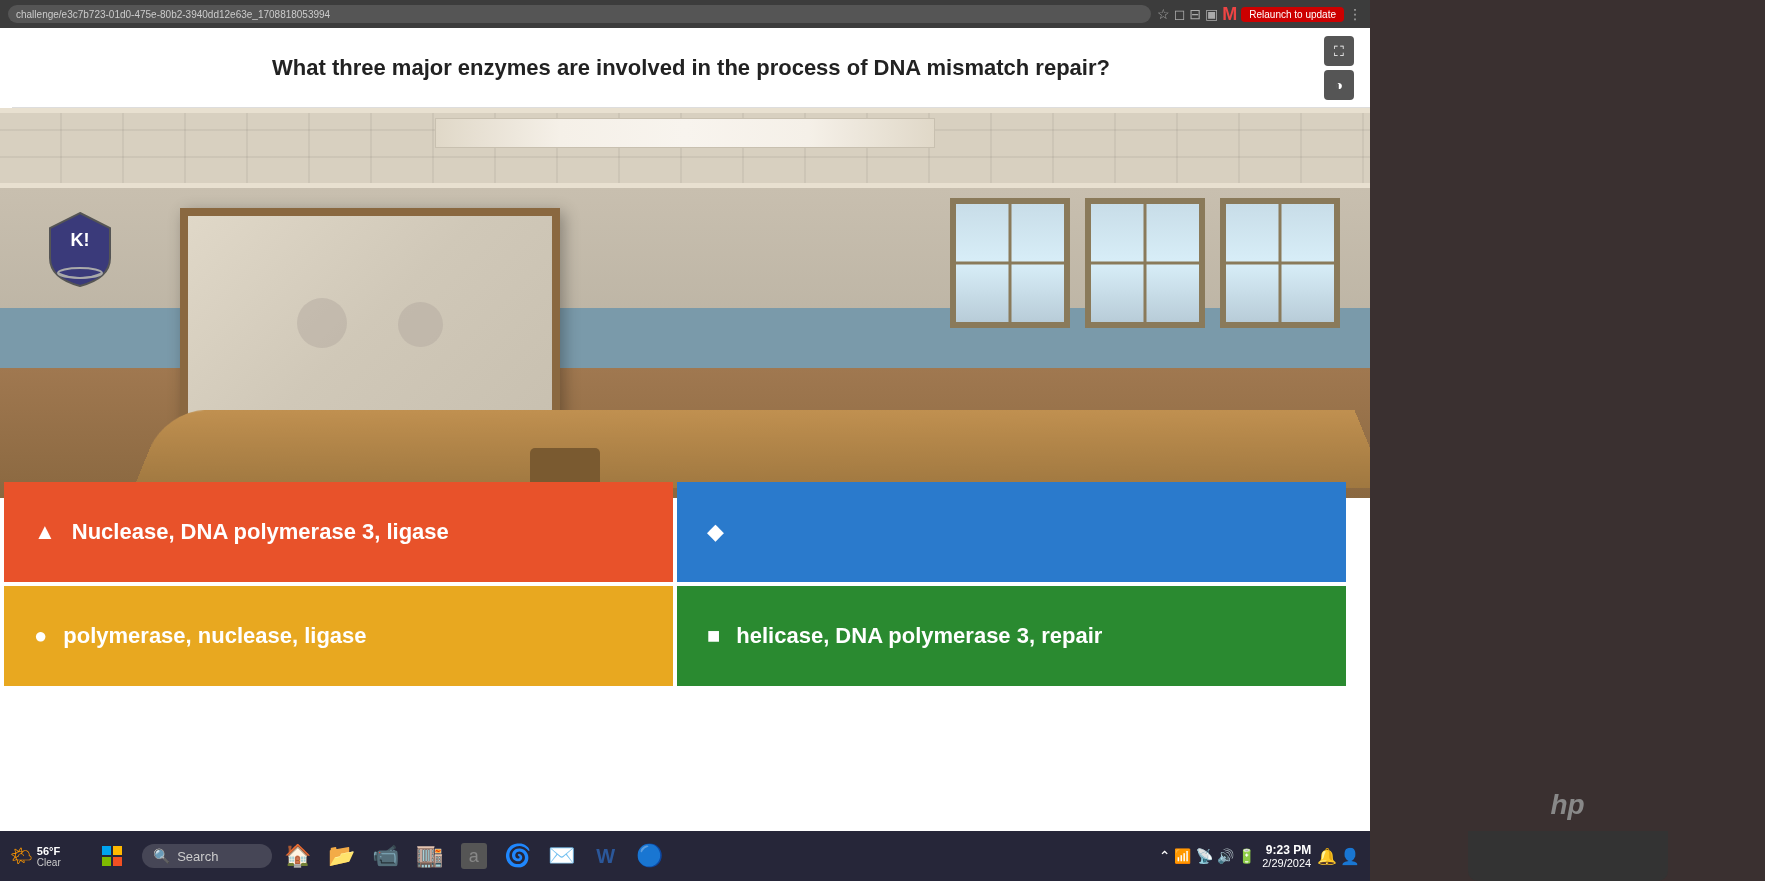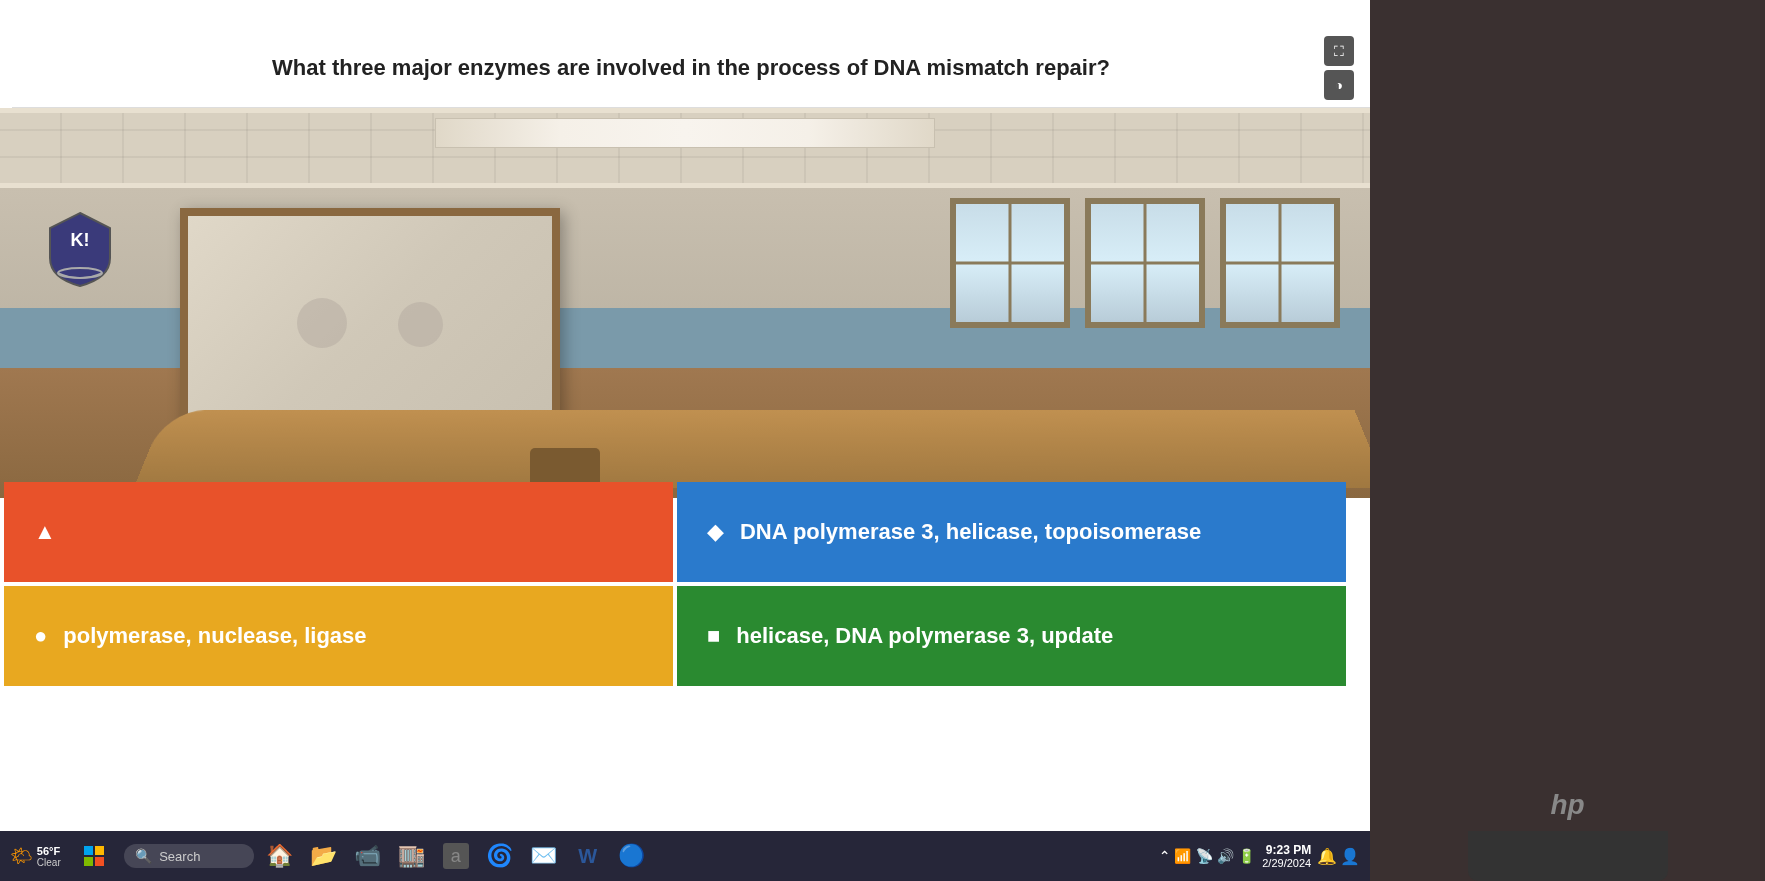--- a/index.html
+++ b/index.html
@@ -336,21 +336,21 @@
       display: flex;
       align-items: center;
       padding: 0 10px;
       gap: 8px;
       z-index: 100;
     }
     .taskbar-weather {
       display: flex;
       flex-direction: column;
       align-items: flex-start;
-      margin-right: 3px;
+      margin-right: 21px;
     }
     .weather-temp {
       color: white;
       font-size: 11px;
       font-weight: bold;
     }
     .weather-desc {
       color: #ccc;
       font-size: 10px;
     }
@@ -496,20 +496,34 @@
 </head>
 <body>
 
 <div class="monitor-right">
   <div class="monitor-hp-logo">hp</div>
   <div class="monitor-base"></div>
 </div>
 
 <div class="screen">
 
+  <div class="browser-bar">
+    <div class="url-bar">
+      <span>challenge/e3c7b723-01d0-475e-80b2-3940dd12e63e_1708818053994</span>
+    </div>
+    <div class="browser-actions">
+      <span class="browser-icon">☆</span>
+      <span class="browser-icon">◻</span>
+      <span class="browser-icon">⊟</span>
+      <span class="browser-icon">▣</span>
+      <span class="browser-icon" style="color:#e44;font-size:18px;font-weight:bold;">M</span>
+      <button class="relaunch-btn">Relaunch to update</button>
+      <span class="browser-icon">⋮</span>
+    </div>
+  </div>
 
   <div class="quiz-area">
 
     <div class="question-header">
       <div class="question-text">What three major enzymes are involved in the process of DNA mismatch repair?</div>
       <div class="header-icons">
         <div class="header-icon-btn">⛶</div>
         <div class="header-icon-btn">◑</div>
       </div>
     </div>
@@ -551,35 +565,35 @@
 
       <div class="lecture-desk"></div>
       <div class="podium"></div>
 
     </div>
 
     <div class="answers-area">
 
       <div class="answer-btn answer-red">
         <span class="answer-icon">▲</span>
+        <span class="answer-text">Nuclease, DNA polymerase 3, ligase</span>
       </div>
 
       <div class="answer-btn answer-blue">
         <span class="answer-icon">◆</span>
-        <span class="answer-text">DNA polymerase 3, helicase, topoisomerase</span>
       </div>
 
       <div class="answer-btn answer-yellow">
         <span class="answer-icon">●</span>
         <span class="answer-text">polymerase, nuclease, ligase</span>
       </div>
 
       <div class="answer-btn answer-green">
         <span class="answer-icon">■</span>
-        <span class="answer-text">helicase, DNA polymerase 3, update</span>
+        <span class="answer-text">helicase, DNA polymerase 3, repair</span>
       </div>
     </div>
 
   </div>
 
   <div class="taskbar">
 
     <div class="taskbar-weather-row">
       <span class="weather-icon-wrap">🌤</span>
       <div class="taskbar-weather">

